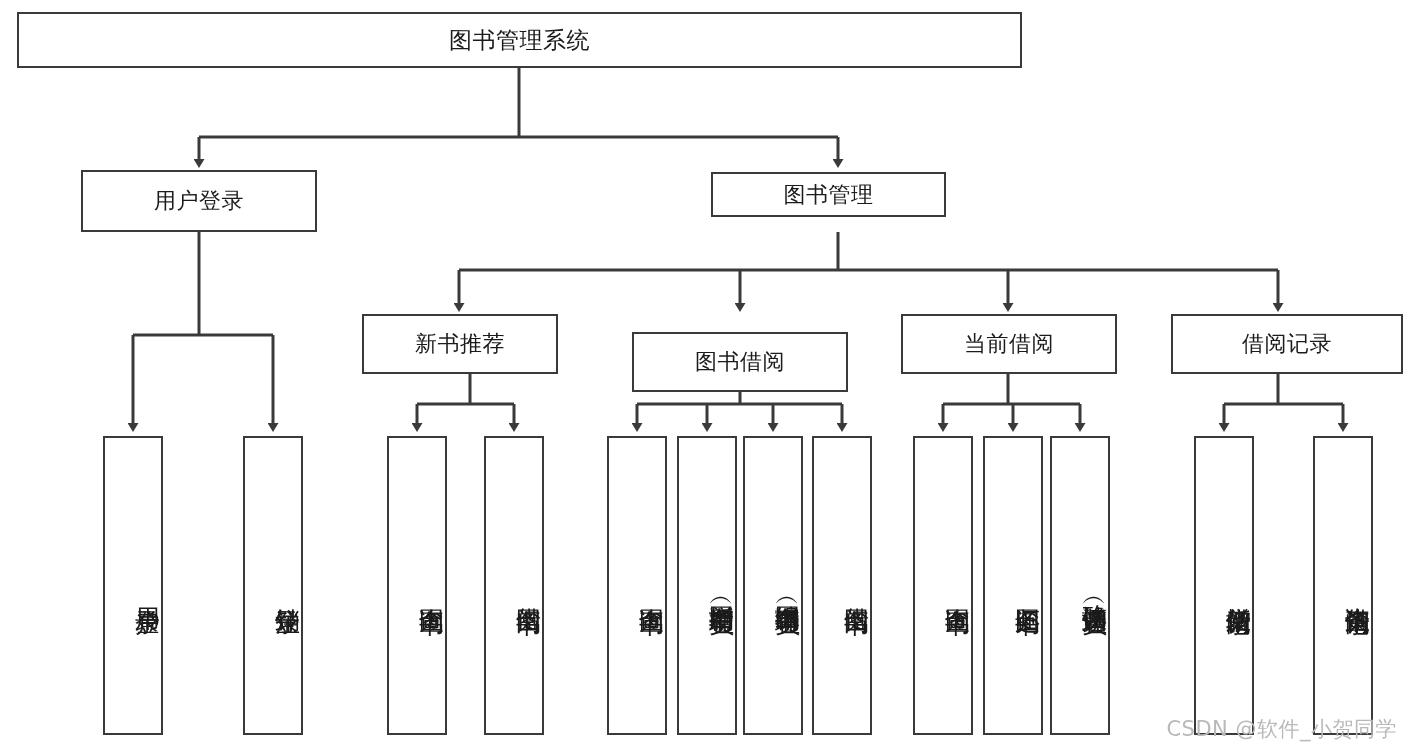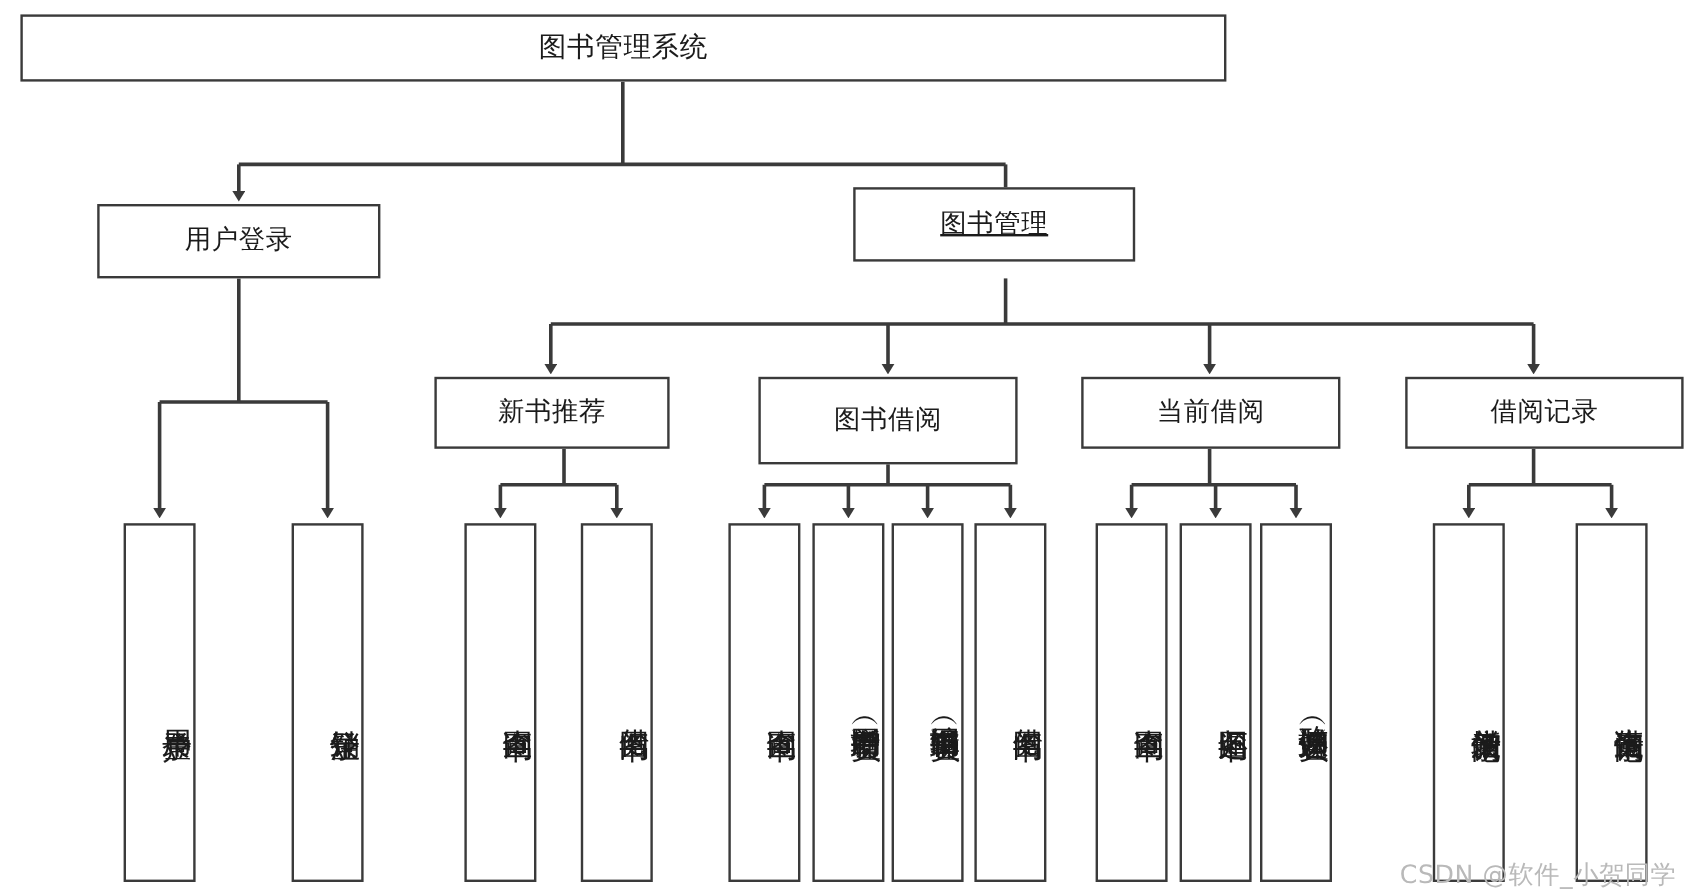--- a/index.html
+++ b/index.html
@@ -137,28 +137,28 @@
     </g>
   </svg>
 
   <div class="node node-h node-root" style="left:17px; top:12px; width:1005px; height:56px;">
     <span>图书管理系统</span>
   </div>
 
   <div class="node node-h" style="left:81px; top:170px; width:236px; height:62px;">
     <span>用户登录</span>
   </div>
-  <div class="node node-h" style="left:711px; top:156px; width:235px; height:62px;text-decoration:underline;">
+  <div class="node node-h" style="left:711px; top:172px; width:235px; height:45px;">
     <span>图书管理</span>
   </div>
 
   <div class="node node-h" style="left:362px; top:314px; width:196px; height:60px;">
     <span>新书推荐</span>
   </div>
-  <div class="node node-h" style="left:632px; top:314px; width:216px; height:73px;">
+  <div class="node node-h" style="left:632px; top:332px; width:216px; height:60px;">
     <span>图书借阅</span>
   </div>
   <div class="node node-h" style="left:901px; top:314px; width:216px; height:60px;align-items:center;">
     <span>当前借阅</span>
   </div>
   <div class="node node-h" style="left:1171px; top:314px; width:232px; height:60px;align-items:center;">
     <span>借阅记录</span>
   </div>
 
   <div class="node node-v" style="left:103px; top:436px; width:60px; height:299px;">

